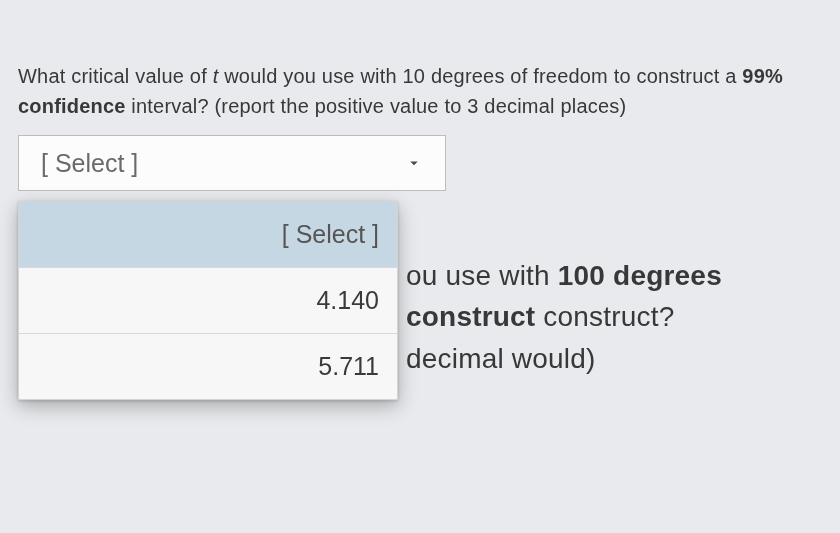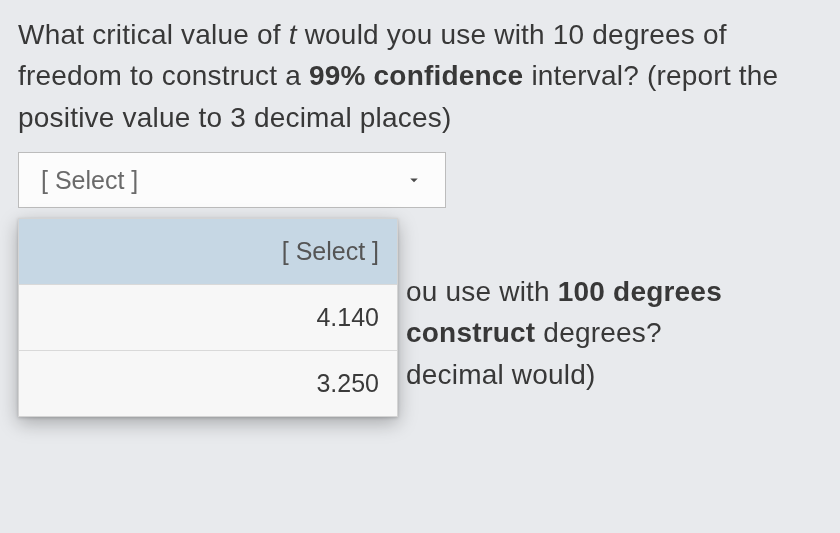--- a/index.html
+++ b/index.html
@@ -7,24 +7,25 @@
       width: 840px;
       height: 533px;
       background: #e8eaed;
       font-family: Arial, Helvetica, sans-serif;
       padding: 14px 18px;
       color: #2d2d2d;
       position: relative;
       overflow: hidden;
     }
     .question {
-      font-size: 28px;
+      font-size: 20px;
       line-height: 1.48;
       color: #383838;
       letter-spacing: 0.2px;
+      margin-top: 48px;
     }
     .question .italic { font-style: italic; }
     .question .bold { font-weight: 700; }
     .dropdown-wrap {
       position: relative;
       margin-top: 14px;
       width: 428px;
       text-align: right;
     }
     .select-closed {
@@ -56,21 +57,21 @@
       font-size: 25px;
       color: #3a3a3a;
       border-bottom: 1px solid #d9d9d9;
       cursor: pointer;
     }
     .opt:last-child { border-bottom: none; }
     .opt.highlight { background: #c6d7e4; color: #555; }
     .behind-text {
       position: absolute;
       left: 406px;
-      top: 271px;
+      top: 255px;
       font-size: 28px;
       line-height: 1.48;
       color: #383838;
       z-index: 1;
       letter-spacing: 0.2px;
     }
     .behind-text .bold { font-weight: 700; }
     .behind-text div { white-space: nowrap; }
   </style>
 </head>
@@ -91,28 +92,28 @@
   </div>
 
   <div class="options">
     <div class="opt highlight">
       <span>[ Select ]</span>
     </div>
     <div class="opt">
       <span>4.140</span>
     </div>
     <div class="opt">
-      <span>3.250</span>
+      <span>5.711</span>
     </div>
   </div>
 </div>
 
 <div class="behind-text">
   <div>
     <span>ou use with </span><span class="bold">100 degrees</span>
   </div>
   <div>
-    <span class="bold">construct</span><span> degrees?</span>
+    <span class="bold">construct</span><span> construct?</span>
   </div>
   <div>
     <span>decimal would)</span>
   </div>
 </div>
 
 </body></html>

